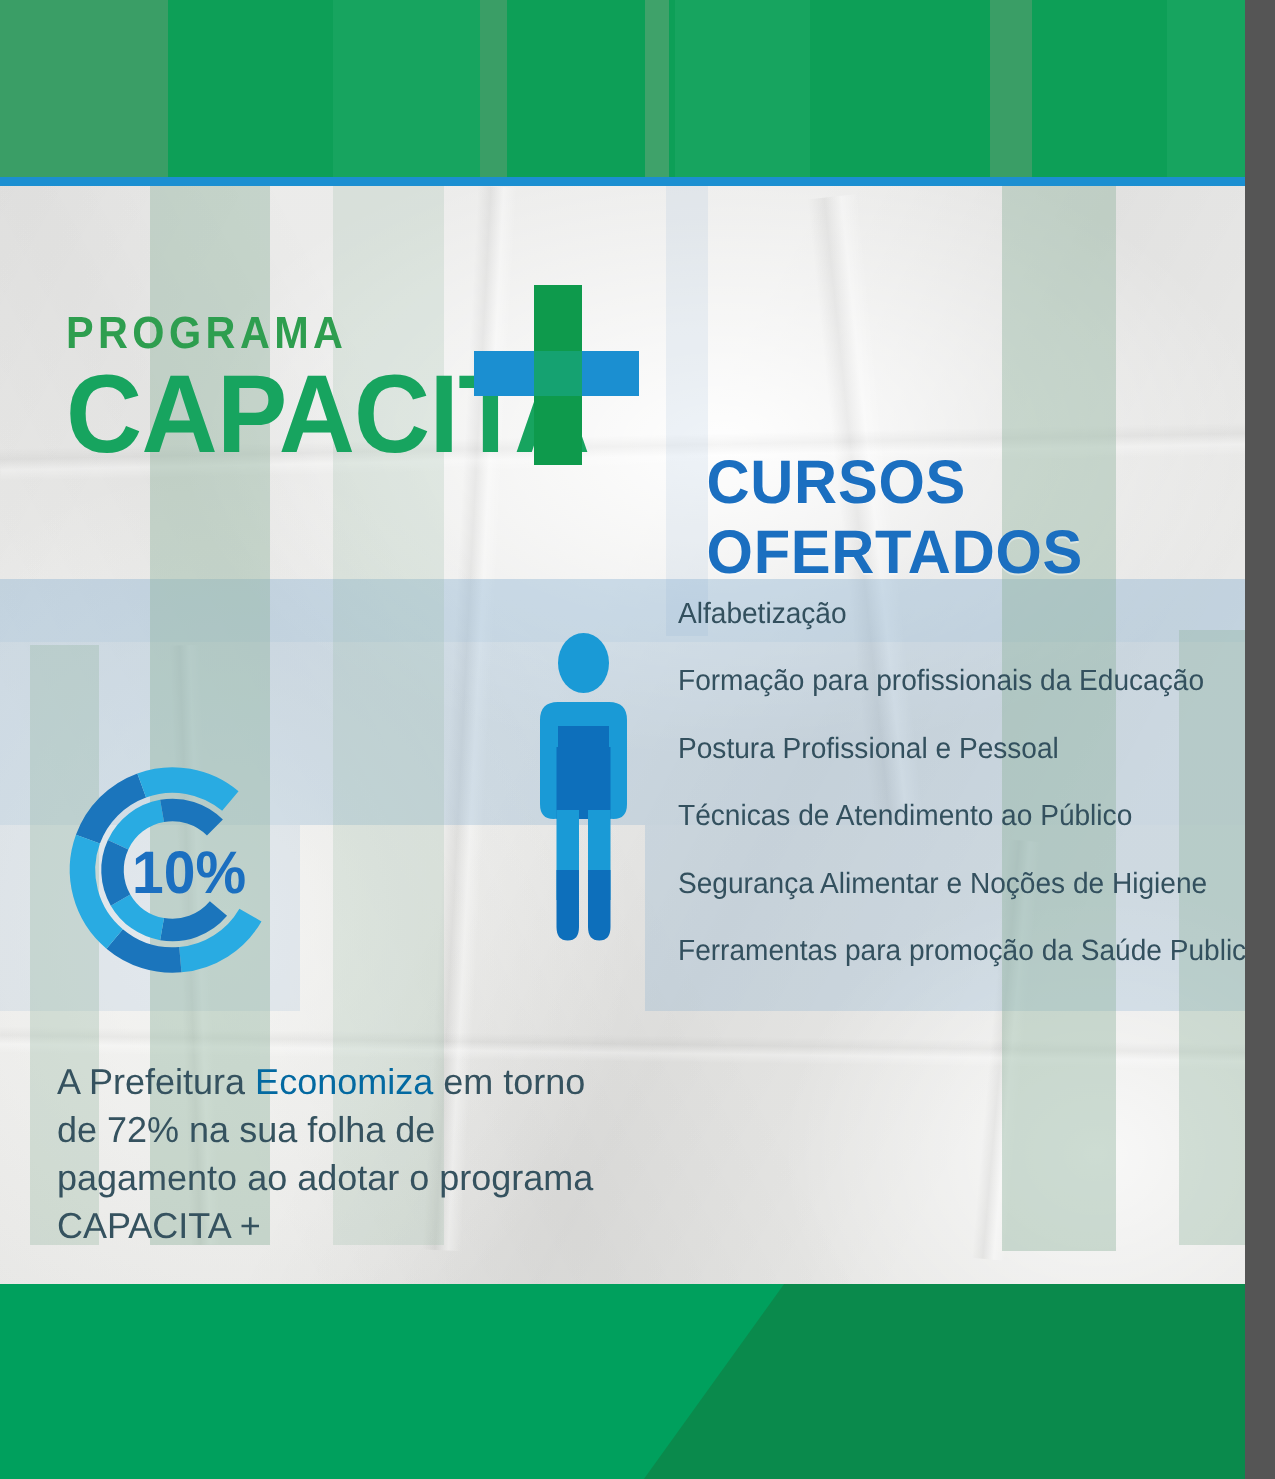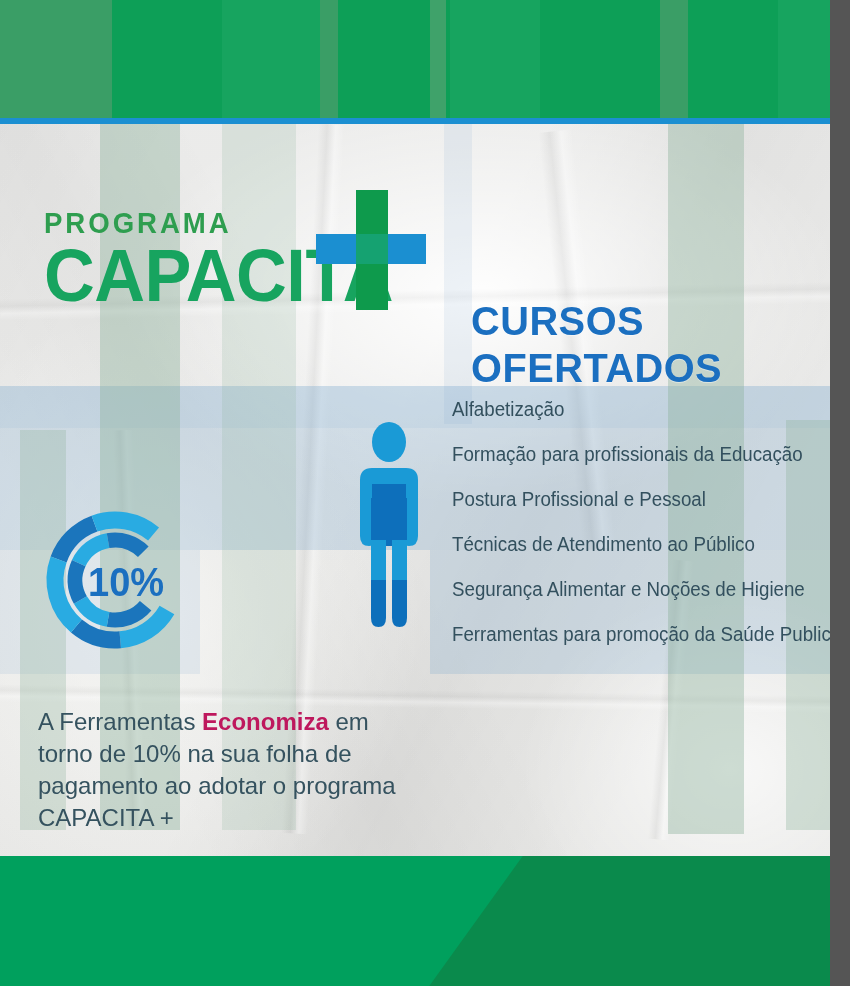--- a/index.html
+++ b/index.html
@@ -97,21 +97,21 @@
     font-size:40px;font-weight:700;color:#1b6fc0;letter-spacing:0px;
     transform:scaleX(.95);transform-origin:left center;
   }
 
   
   .economy{
     position:absolute;left:38px;top:706px;width:360px;
     font-family:"Liberation Sans Narrow","Liberation Sans",sans-serif;
     font-size:24px;line-height:32px;color:#35525f;
   }
-  .economy b{font-weight:700;color:#be185d;}
+  .economy b{font-weight:400;color:#0369a1;}
 </style>
 </head>
 <body>
 
 <div id="poster">
 
   <div class="paper"></div>
   <div class="crease c1"></div>
   <div class="crease c2"></div>
   <div class="crease c3"></div>
@@ -191,19 +191,19 @@
   <div class="cursos-list" id="courses-list">
       <div class="curso">Alfabetização</div>
       <div class="curso">Formação para profissionais da Educação</div>
       <div class="curso">Postura Profissional e Pessoal</div>
       <div class="curso">Técnicas de Atendimento ao Público</div>
       <div class="curso">Segurança Alimentar e Noções de Higiene</div>
       <div class="curso">Ferramentas para promoção da Saúde Publica</div>
     </div>
 
   <div class="economy">
-    <span>A Ferramentas </span><b>Economiza</b><span> em torno de 10% na sua folha de pagamento ao adotar o programa CAPACITA +</span>
+    <span>A Prefeitura </span><b>Economiza</b><span> em torno de 72% na sua folha de pagamento ao adotar o programa CAPACITA +</span>
   </div>
 
   <div class="foot-dark"></div>
   <div class="foot-light"></div>
 
 </div>
 
 </body></html>

